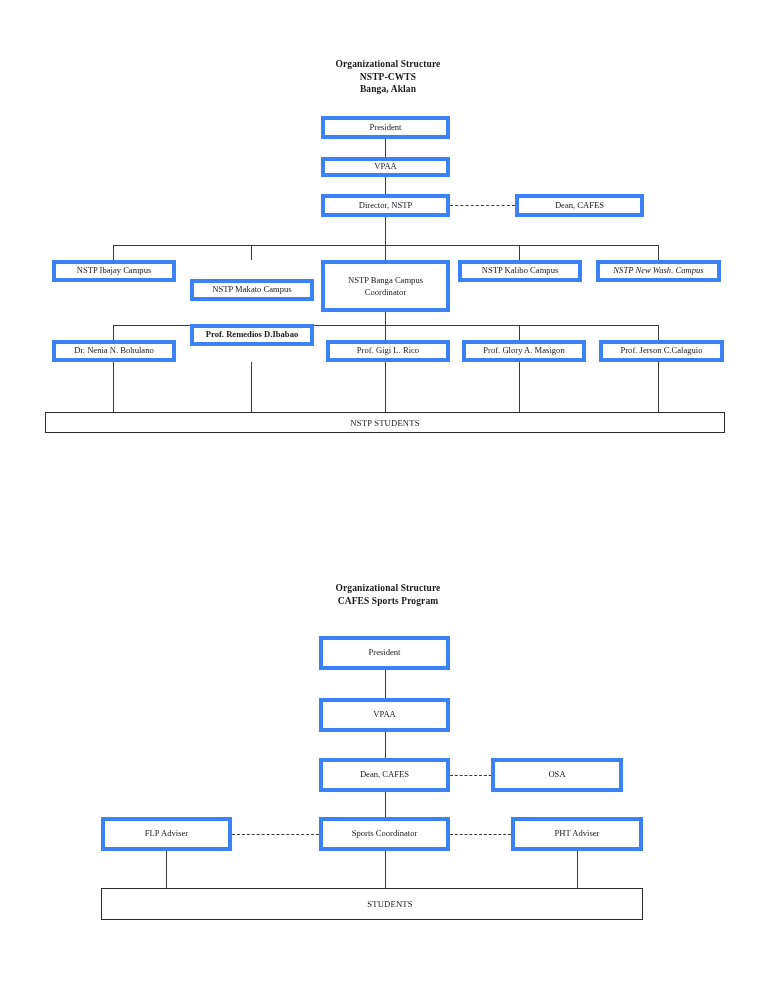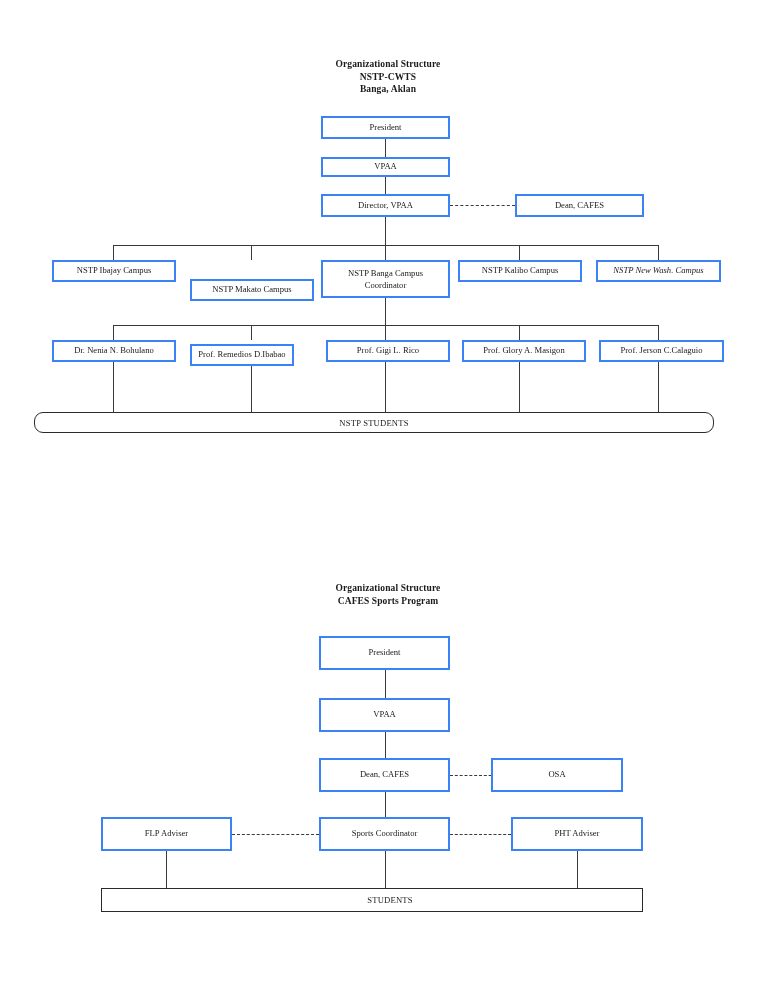--- a/index.html
+++ b/index.html
@@ -26,21 +26,21 @@
     text-align: center;
     font-weight: bold;
     font-size: 9.5px;
     line-height: 1.32;
     letter-spacing: 0.1px;
     white-space: pre-line;
   }
 
   .node {
     position: absolute;
-    border: 2px solid #3b82f6;
+    border: 4px solid #3b82f6;
     background: #ffffff;
     display: flex;
     align-items: center;
     justify-content: center;
     text-align: center;
     font-size: 8.6px;
     line-height: 1.35;
     padding: 1px 3px;
     z-index: 3;
   }
@@ -93,64 +93,64 @@
 Banga, Aklan</div>
 
     <div class="node" style="left:321px; top:116px; width:129px; height:23px;">President</div>
 
     <div class="vline" style="left:385px; top:139px; height:18px;"></div>
 
     <div class="node" style="left:321px; top:157px; width:129px; height:20px;">VPAA</div>
 
     <div class="vline" style="left:385px; top:177px; height:17px;"></div>
 
-    <div class="node" style="left:321px; top:194px; width:129px; height:23px;">Director, VPAA</div>
+    <div class="node" style="left:321px; top:194px; width:129px; height:23px;">Director, NSTP</div>
 
     <div class="dashed-h" style="left:450px; top:205px; width:65px;"></div>
 
     <div class="node" style="left:515px; top:194px; width:129px; height:23px;">Dean, CAFES</div>
 
     <div class="vline" style="left:385px; top:217px; height:28px;"></div>
     <div class="hline" style="left:113px; top:245px; width:546px;"></div>
 
     <div class="vline" style="left:113px; top:245px; height:15px;"></div>
     <div class="vline" style="left:251px; top:245px; height:15px;"></div>
     <div class="vline" style="left:385px; top:245px; height:15px;"></div>
     <div class="vline" style="left:519px; top:245px; height:15px;"></div>
     <div class="vline" style="left:658px; top:245px; height:15px;"></div>
 
     <div class="node" style="left:52px; top:260px; width:124px; height:22px;text-align:center;">NSTP Ibajay Campus</div>
     <div class="node" style="left:190px; top:260px; width:124px; height:22px;margin-top:19px;">NSTP Makato Campus</div>
-    <div class="node two-line" style="left:321px; top:260px; width:129px; height:38px; white-space:pre-line;">NSTP Banga Campus
+    <div class="node two-line" style="left:321px; top:260px; width:129px; height:52px; white-space:pre-line;">NSTP Banga Campus
 Coordinator</div>
     <div class="node" style="left:458px; top:260px; width:124px; height:22px;">NSTP Kalibo Campus</div>
     <div class="node" style="left:596px; top:260px; width:125px; height:22px;font-style:italic;">NSTP New Wash. Campus</div>
 
     <div class="vline" style="left:385px; top:294px; height:31px;"></div>
     <div class="hline" style="left:113px; top:325px; width:546px;"></div>
 
     <div class="vline" style="left:113px; top:325px; height:15px;"></div>
     <div class="vline" style="left:251px; top:325px; height:15px;"></div>
     <div class="vline" style="left:385px; top:325px; height:15px;"></div>
     <div class="vline" style="left:519px; top:325px; height:15px;"></div>
     <div class="vline" style="left:658px; top:325px; height:15px;"></div>
 
     <div class="node" style="left:52px; top:340px; width:124px; height:22px;">Dr. Nenia N. Bohulano</div>
-    <div class="node" style="left:190px; top:344px; width:104px; height:22px;">Prof. Remedios D.Ibabao</div>
+    <div class="node" style="left:190px; top:324px; width:124px; height:22px;font-weight:bold;">Prof. Remedios D.Ibabao</div>
     <div class="node" style="left:326px; top:340px; width:124px; height:22px;">Prof. Gigi L. Rico</div>
     <div class="node" style="left:462px; top:340px; width:124px; height:22px;">Prof. Glory A. Masigon</div>
     <div class="node" style="left:599px; top:340px; width:125px; height:22px;">Prof. Jerson C.Calaguio</div>
 
     <div class="vline" style="left:113px; top:362px; height:50px;"></div>
     <div class="vline" style="left:251px; top:362px; height:50px;"></div>
     <div class="vline" style="left:385px; top:362px; height:50px;"></div>
     <div class="vline" style="left:519px; top:362px; height:50px;"></div>
     <div class="vline" style="left:658px; top:362px; height:50px;"></div>
 
-    <div class="wide-bar" style="left:34px; top:412px; width:680px; height:21px;border-radius:9px;">NSTP STUDENTS</div>
+    <div class="wide-bar" style="left:45px; top:412px; width:680px; height:21px;">NSTP STUDENTS</div>
   </div>
 
   <div>
 
     <div class="chart-title" style="left:268px; top:582px; width:240px;">Organizational Structure
 CAFES Sports Program</div>
 
     <div class="node" style="left:319px; top:636px; width:131px; height:34px;">President</div>
 
     <div class="vline" style="left:385px; top:670px; height:28px;"></div>
@@ -174,16 +174,16 @@
     <div class="node" style="left:319px; top:817px; width:131px; height:34px;">Sports Coordinator</div>
 
     <div class="dashed-h" style="left:450px; top:834px; width:61px;"></div>
 
     <div class="node" style="left:511px; top:817px; width:132px; height:34px;">PHT Adviser</div>
 
     <div class="vline" style="left:166px; top:851px; height:37px;"></div>
     <div class="vline" style="left:385px; top:851px; height:37px;"></div>
     <div class="vline" style="left:577px; top:851px; height:37px;"></div>
 
-    <div class="wide-bar" style="left:101px; top:888px; width:542px; height:24px;padding-left:36px;">STUDENTS</div>
+    <div class="wide-bar" style="left:101px; top:888px; width:542px; height:32px;padding-left:36px;">STUDENTS</div>
   </div>
 
 </div>
 
 </body></html>

